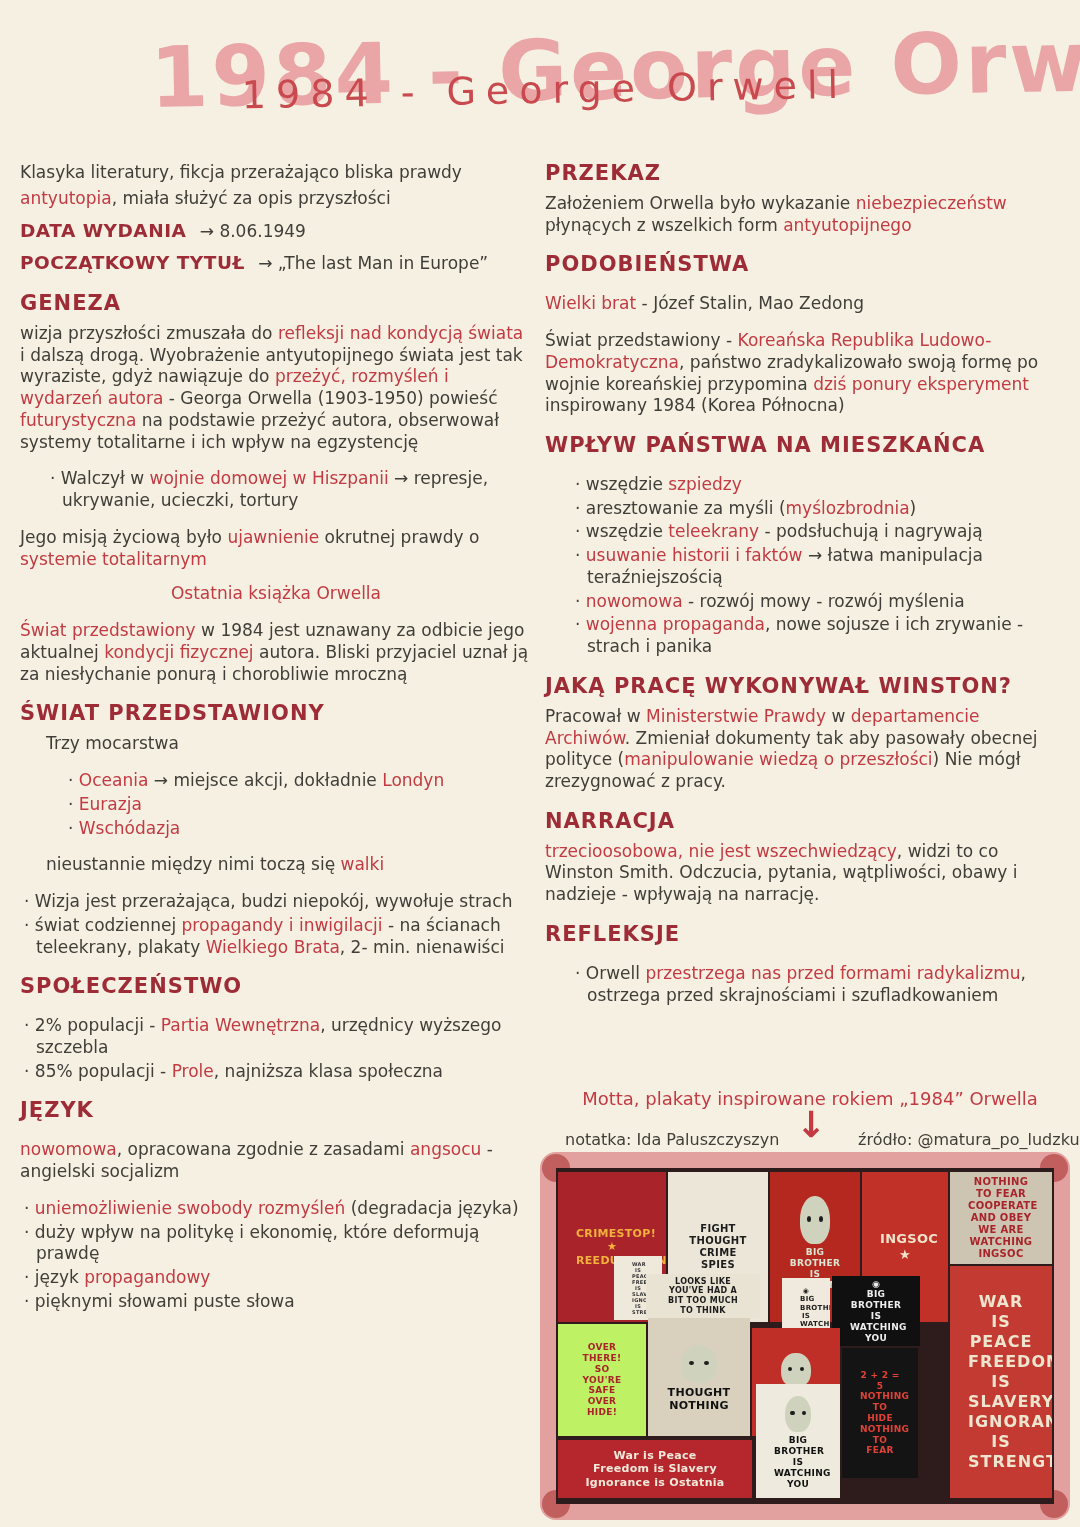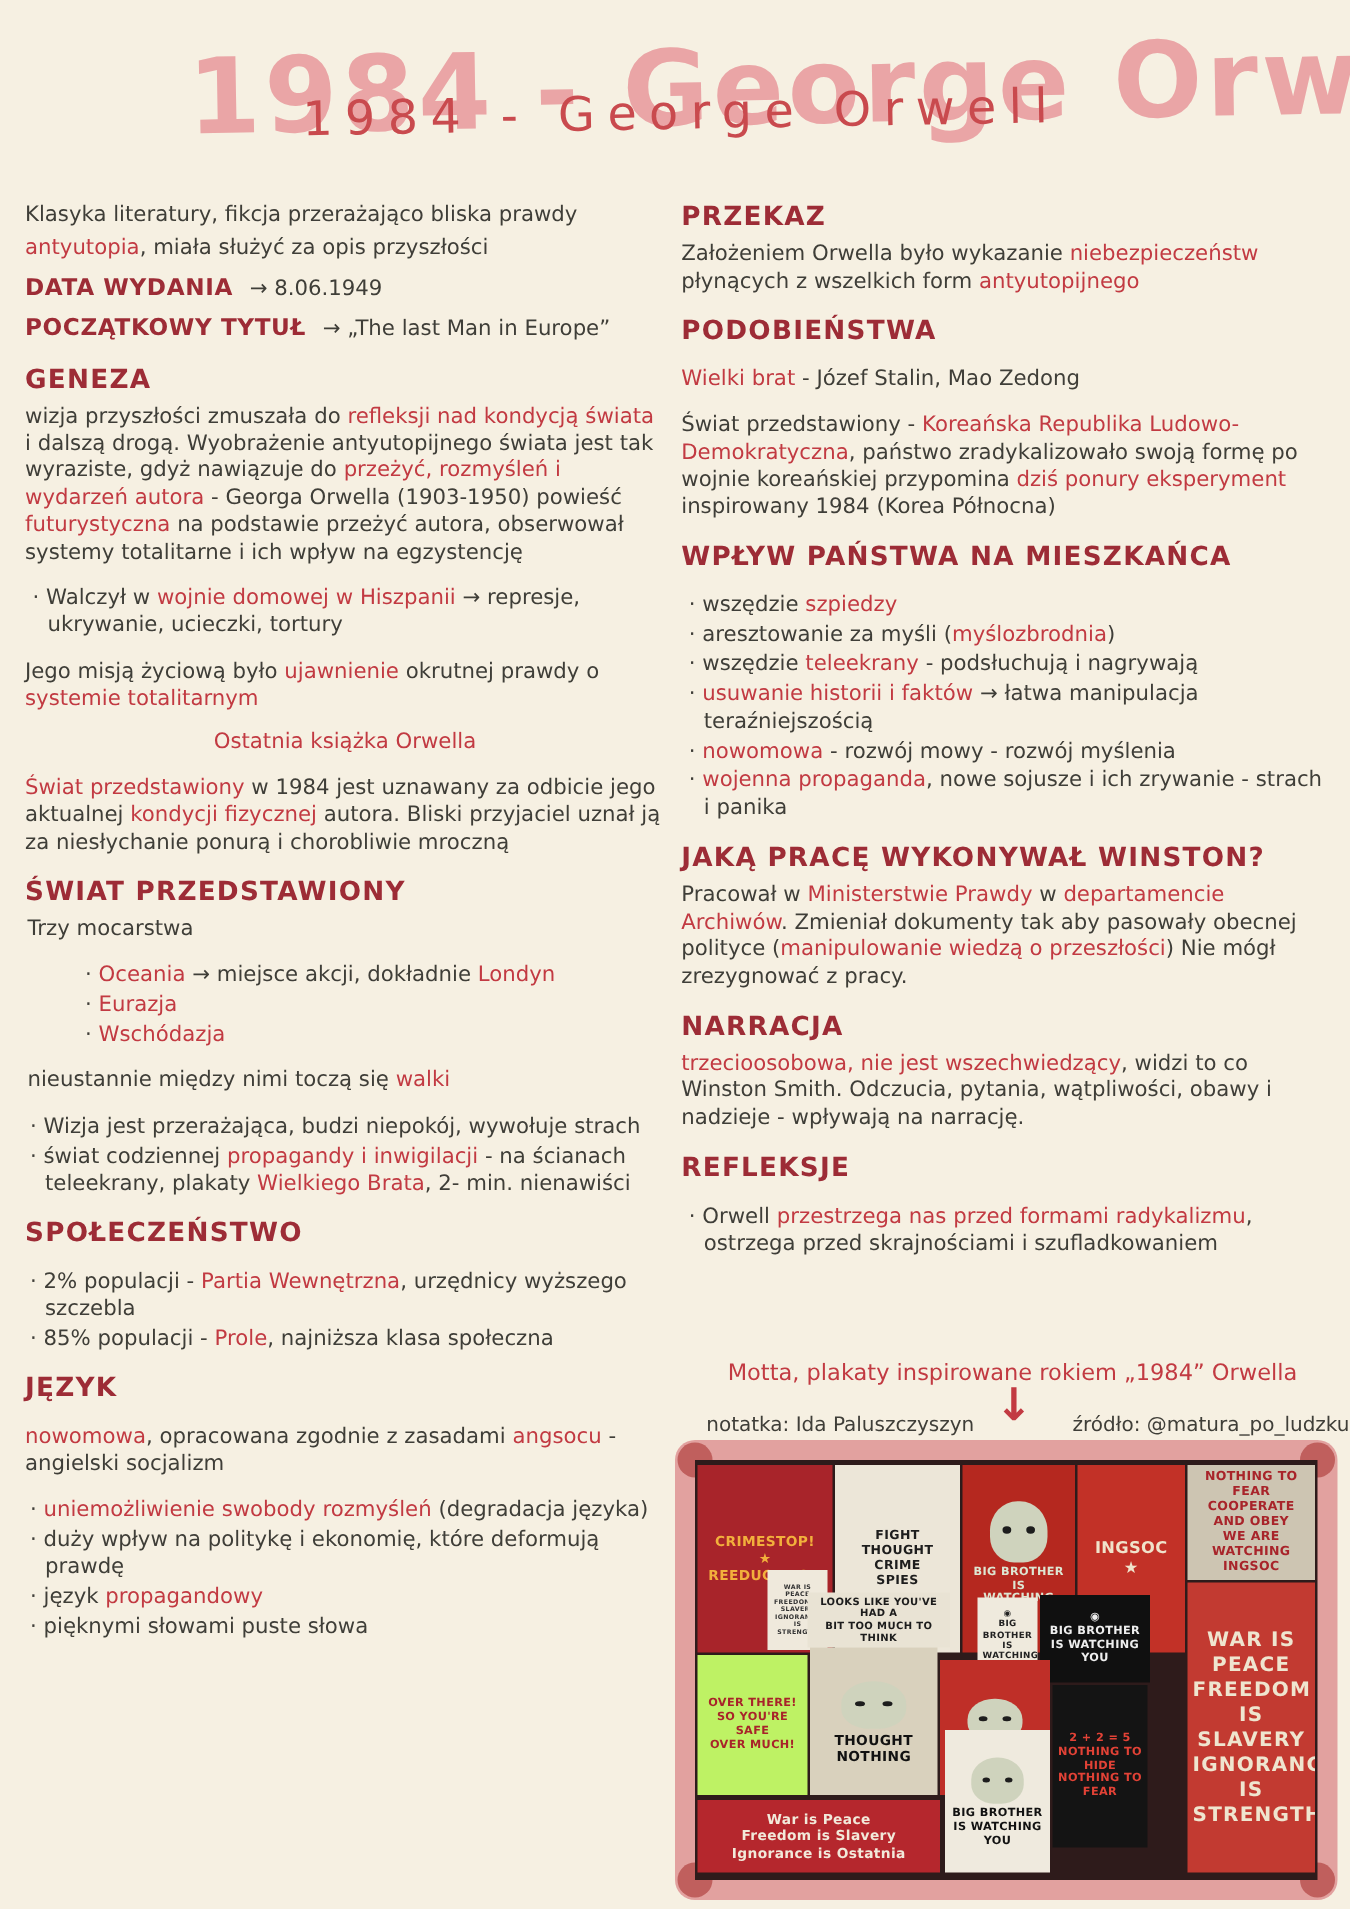--- a/index.html
+++ b/index.html
@@ -37,21 +37,21 @@
   .heading{
     color:var(--maroon); font-weight:800; font-size:21px;
     letter-spacing:1px; margin:15px 0 6px;
   }
   .col .heading:first-child{margin-top:2px;}
   .kv{margin:9px 0;}
   .kvl{color:var(--maroon); font-weight:800; font-size:18.5px; letter-spacing:.5px; margin-right:8px;}
   .bullet{padding-left:16px; text-indent:-12px; margin:2px 0;}
   .center{text-align:center; margin:13px 0;}
   .gap{margin-top:15px;}
-  .ind1{margin-left:2px;}
+  .ind1{margin-left:26px;}
   .ind2{margin-left:44px;}
   .red{color:var(--accent);}
   .center .red{color:var(--accent);}
   
   .motto{
     position:absolute; left:560px; top:1088px; width:500px;
     text-align:center; color:var(--accent); font-size:18px;
   }
   .down-arrow{
     position:absolute; left:796px; top:1104px;
@@ -67,21 +67,21 @@
   .tape-dot{position:absolute; width:28px; height:28px; border-radius:50%; background:var(--tapedot);}
   .tape-dot.tl{left:2px; top:2px;} .tape-dot.tr{right:2px; top:2px;}
   .tape-dot.bl{left:2px; bottom:2px;} .tape-dot.br{right:2px; bottom:2px;}
   .collage-inner{
     position:absolute; left:16px; top:16px; right:16px; bottom:16px;
     background:#2e1b1b; overflow:hidden;
   }
   .poster{
     position:absolute; display:flex; flex-direction:column;
     align-items:center; justify-content:center;
-    text-align:center; overflow:hidden; padding:3px 4px;
+    text-align:center; overflow:hidden; padding:3px 18px;
     font-weight:700; line-height:1.2; letter-spacing:.3px;
   }
   .poster .pl{width:100%;}
   .pface{
     width:56%; height:34%; flex:none; margin:3px auto;
     border-radius:48% 48% 42% 42%; background:#cfd3bd; position:relative;
   }
   .pface:before,.pface:after{
     content:''; position:absolute; top:42%; width:15%; height:12%;
     background:#1d1d1d; border-radius:50%;
@@ -214,21 +214,21 @@
         </div>
         <div class="poster" style="left: 276px; top: 108px; width: 88px; height: 70px; background: rgb(16, 16, 16); color: rgb(238, 238, 238); font-size: 9px;">
           <div class="pl">◉</div>
           <div class="pl">BIG BROTHER</div>
           <div class="pl">IS WATCHING</div>
           <div class="pl">YOU</div>
         </div>
         <div class="poster" style="left: 2px; top: 156px; width: 88px; height: 112px; background: #bef264; color: rgb(168, 36, 42); font-size: 9px;">
           <div class="pl">OVER THERE!</div>
           <div class="pl">SO YOU'RE SAFE</div>
-          <div class="pl">OVER MUCH!</div>
+          <div class="pl">OVER HIDE!</div>
         </div>
         <div class="poster" style="left: 92px; top: 150px; width: 102px; height: 118px; background: rgb(217, 209, 189); color: rgb(17, 17, 17); font-size: 11px;">
           <div class="pface"></div>
           <div class="pl">THOUGHT</div>
           <div class="pl">NOTHING</div>
         </div>
         <div class="poster" style="left: 196px; top: 160px; width: 88px; height: 108px; background: rgb(191, 47, 40); color: rgb(240, 230, 210); font-size: 10px;">
           <div class="pface"></div>
           <div class="pl">BIG BROTHER</div>
         </div>

